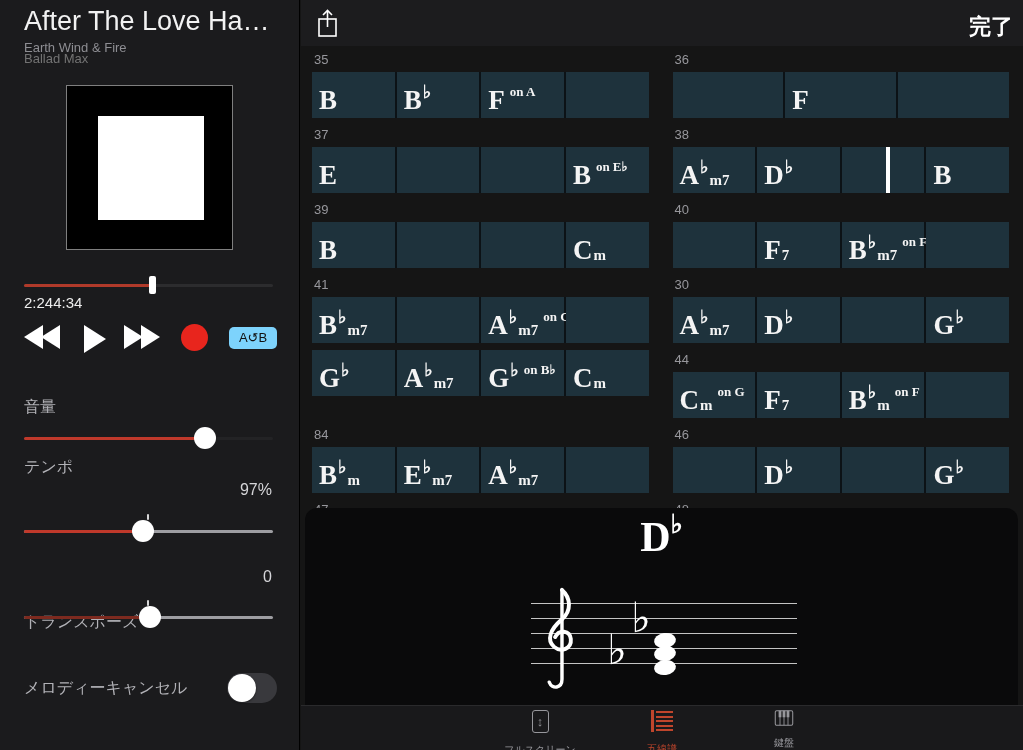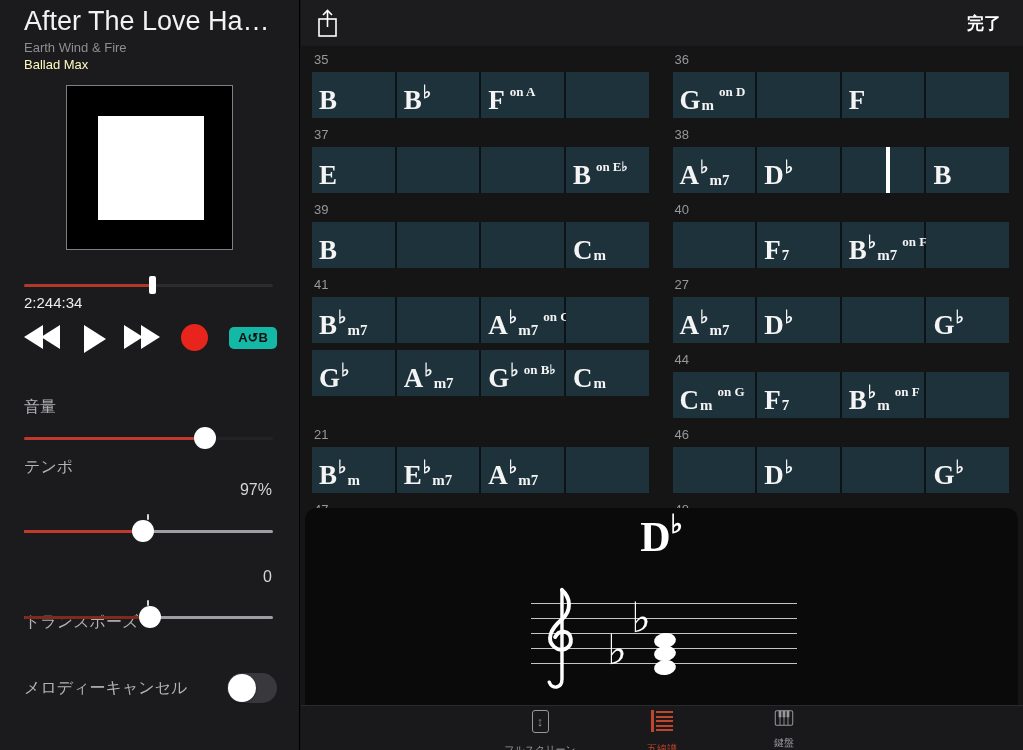--- a/index.html
+++ b/index.html
@@ -3,21 +3,21 @@
 <meta charset="utf-8">
 <style>
   * { margin:0; padding:0; box-sizing:border-box; }
   html,body { width:1023px; height:750px; overflow:hidden; background:#151515; }
   body { font-family:"Liberation Sans", sans-serif; position:relative; }
 
   
   .sidebar { position:absolute; left:0; top:0; width:300px; height:750px; background:#1b1b1d; border-right:1px solid #000; }
   .song-title { position:absolute; left:24px; top:6px; width:262px; font-size:27px; color:#f2f2f2; white-space:nowrap; overflow:hidden; }
   .artist { position:absolute; left:24px; top:40px; font-size:13px; color:#8e8e93; }
-  .style-name { position:absolute; left:24px; top:57px; font-size:13px; color:#fef9c3; }
+  .style-name { position:absolute; left:24px; top:51px; font-size:13px; color:#737373; }
 
   .album { position:absolute; left:66px; top:85px; width:167px; height:165px; background:#000; border:1px solid #7f7f7f; }
   .album-inner { position:absolute; left:31px; top:30px; width:106px; height:104px; background:#fff; }
 
   .slider { position:absolute; left:24px; width:249px; height:22px; }
   .track, .fill { position:absolute; top:10px; height:3px; border-radius:1.5px; }
   .track { left:0; right:0; }
   .fill { left:0; }
   .t-dark { background:#2c2c2e; }
   .t-darker { background:#232325; }
@@ -34,33 +34,33 @@
   .transport { position:absolute; left:0; top:322px; width:300px; height:30px; }
   .tri-l, .tri-r { width:0; height:0; display:inline-block; }
   .tri-r { border-left:19px solid #fff; border-top:12px solid transparent; border-bottom:12px solid transparent; }
   .tri-l { border-right:19px solid #fff; border-top:12px solid transparent; border-bottom:12px solid transparent; }
   .btn-rew { position:absolute; left:24px; top:3px; display:flex; }
   .btn-rew .tri-l + .tri-l { margin-left:-2px; }
   .btn-play { position:absolute; left:84px; top:3px; }
   .btn-ff { position:absolute; left:124px; top:3px; display:flex; }
   .btn-ff .tri-r + .tri-r { margin-left:-2px; }
   .btn-rec { position:absolute; left:181px; top:2px; width:27px; height:27px; border-radius:50%; background:#e8251d; }
-  .btn-ab { position:absolute; left:229px; top:5px; width:48px; height:22px; border-radius:5px; background:#14b8a6; color:#111; font-size:13px; font-weight:bold; text-align:center; line-height:22px; }
+  .btn-ab { position:absolute; left:229px; top:5px; width:48px; height:22px; border-radius:5px; background:#7dd3fc; color:#111; font-size:13px; font-weight:normal; text-align:center; line-height:22px; }
 
   .side-label { position:absolute; left:24px; font-size:16px; color:#b2b2b7; }
   .side-value { position:absolute; right:27px; font-size:16px; color:#d5d5d8; text-align:left; }
 
   .toggle { position:absolute; left:227px; top:673px; width:50px; height:30px; border-radius:15px; background:#39393d; }
   .toggle-knob { position:absolute; left:1px; top:1px; width:28px; height:28px; border-radius:50%; background:#fff; box-shadow:0 1px 2px rgba(0,0,0,.5); }
 
   
   .rpanel { position:absolute; left:301px; top:0; width:722px; height:750px; background:#151515; }
   .topbar { position:absolute; left:0; top:0; right:0; height:46px; background:#1c1c1e; }
   .share-btn { position:absolute; left:14px; top:8px; width:26px; height:32px; }
-  .done-btn { position:absolute; right:22px; top:12px; font-size:17px; font-weight:bold; color:#fff; }
+  .done-btn { position:absolute; right:10px; top:12px; font-size:22px; font-weight:bold; color:#fff; }
 
   .chord-grid { position:absolute; left:11px; top:50px; width:697px; height:458px; overflow:hidden; }
   .measure-row { display:flex; gap:24px; margin-bottom:7px; }
   .measure { width:calc((100% - 6px)/2); }
   .mnum { height:22px; line-height:20px; font-size:13px; color:#97979c; padding-left:2px; }
   .beats { position:relative; display:flex; gap:2px; height:46px; background:#0c1216; }
   .beat { flex:1; background:#1e323c; position:relative; }
   .chord { position:absolute; left:7px; bottom:4px; font-family:"Liberation Serif", serif; font-weight:bold; color:#f4f4f4; line-height:1; white-space:nowrap; }
   .chord .root { font-size:27px; }
   .chord .flat { font-size:18px; position:relative; top:-11px; margin-left:1px; }
@@ -180,23 +180,20 @@
             </div>
             <div class="beat">
               <div class="chord"><span class="root">F</span><span class="on">on A</span></div>
             </div>
             <div class="beat"></div>
           </div>
         </div>
         <div class="measure">
           <div class="mnum">36</div>
           <div class="beats">
-            <div class="beat">
-              <div class="chord"><span class="root">G</span><span class="quality">m</span><span class="on">on D</span></div>
-            </div>
             <div class="beat"></div>
             <div class="beat">
               <div class="chord"><span class="root">F</span></div>
             </div>
             <div class="beat"></div>
           </div>
         </div>
       </div>
       <div class="measure-row">
         <div class="measure">
@@ -265,21 +262,21 @@
               <div class="chord"><span class="root">B</span><span class="flat">♭</span><span class="quality">m7</span></div>
             </div>
             <div class="beat"></div>
             <div class="beat">
               <div class="chord"><span class="root">A</span><span class="flat">♭</span><span class="quality">m7</span><span class="on">on G♭</span></div>
             </div>
             <div class="beat"></div>
           </div>
         </div>
         <div class="measure">
-          <div class="mnum">27</div>
+          <div class="mnum">30</div>
           <div class="beats">
             <div class="beat">
               <div class="chord"><span class="root">A</span><span class="flat">♭</span><span class="quality">m7</span></div>
             </div>
             <div class="beat">
               <div class="chord"><span class="root">D</span><span class="flat">♭</span></div>
             </div>
             <div class="beat"></div>
             <div class="beat">
               <div class="chord"><span class="root">G</span><span class="flat">♭</span></div>
@@ -315,21 +312,21 @@
             </div>
             <div class="beat">
               <div class="chord"><span class="root">B</span><span class="flat">♭</span><span class="quality">m</span><span class="on">on F</span></div>
             </div>
             <div class="beat"></div>
           </div>
         </div>
       </div>
       <div class="measure-row">
         <div class="measure">
-          <div class="mnum">21</div>
+          <div class="mnum">84</div>
           <div class="beats">
             <div class="beat">
               <div class="chord"><span class="root">B</span><span class="flat">♭</span><span class="quality">m</span></div>
             </div>
             <div class="beat">
               <div class="chord"><span class="root">E</span><span class="flat">♭</span><span class="quality">m7</span></div>
             </div>
             <div class="beat">
               <div class="chord"><span class="root">A</span><span class="flat">♭</span><span class="quality">m7</span></div>
             </div>

